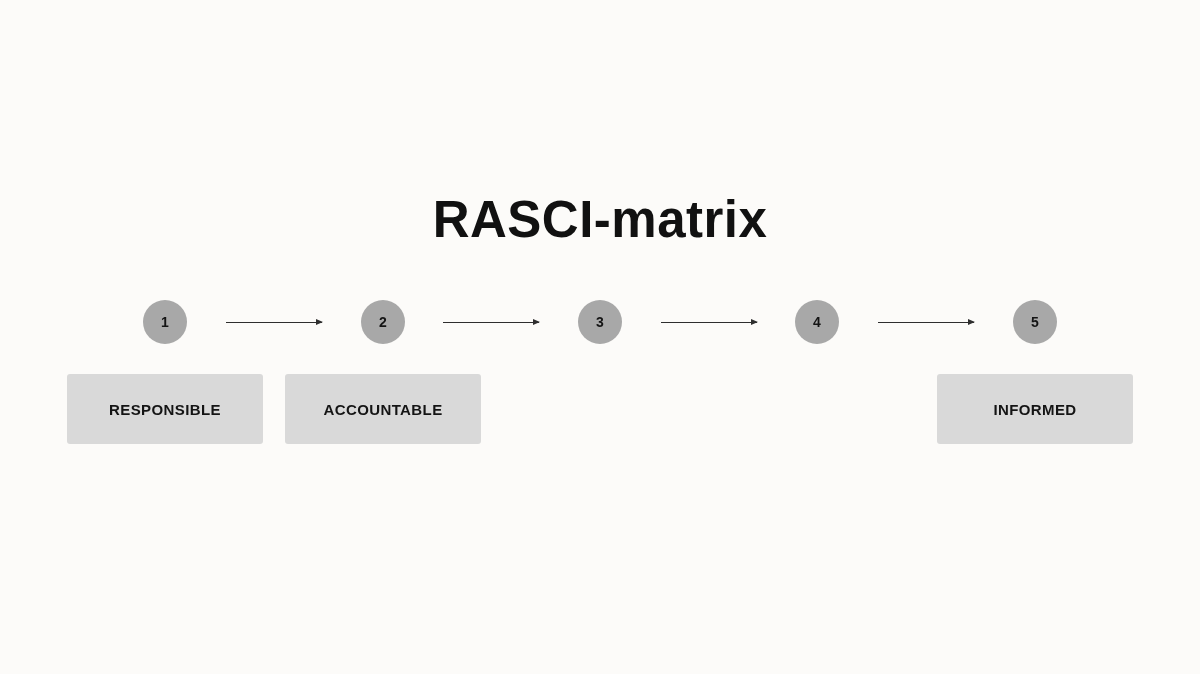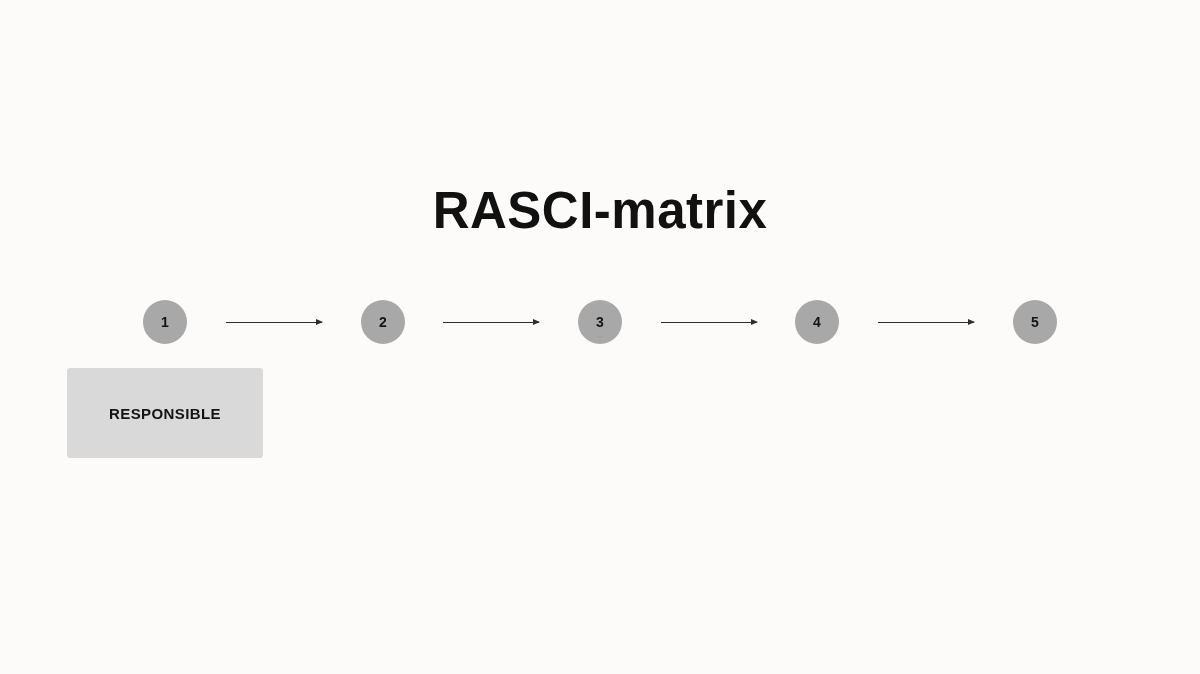--- a/index.html
+++ b/index.html
@@ -16,21 +16,21 @@
     width: 1200px;
     height: 674px;
     background: var(--background, #fcfbf9);
     overflow: hidden;
   }
   .title {
     position: absolute;
     top: 180px;
     left: 0;
     right: 0;
-    margin: 0;
+    margin: 9px;
     text-align: center;
     font-size: 51px;
     line-height: 62px;
     font-weight: 800;
     letter-spacing: 0.5px;
     color: var(--text, #111111);
   }
   .step {
     position: absolute;
     top: 300px;
@@ -45,23 +45,23 @@
     border-radius: 50%;
     background: var(--circle, #a8a8a8);
     display: flex;
     align-items: center;
     justify-content: center;
     font-size: 14px;
     font-weight: 700;
     color: #141414;
   }
   .box {
-    margin-top: 24px;
+    margin-top: 30px;
     width: 196px;
-    height: 90px;
+    height: 70px;
     border-radius: 3px;
     background: var(--box, #d9d9d9);
     display: flex;
     align-items: center;
     justify-content: center;
   }
   .box span {
     font-size: 15px;
     font-weight: 700;
     letter-spacing: 0.4px;
@@ -110,38 +110,44 @@
     </div>
     <div class="box">
       <span>RESPONSIBLE</span>
     </div>
   </div>
 
   <div class="step s1">
     <div class="circle">
       <span>2</span>
     </div>
+    <div class="box">
+      <span>ACCOUNTABLE</span>
+    </div>
   </div>
 
   <div class="step s2">
     <div class="circle">
       <span>3</span>
     </div>
   </div>
 
   <div class="step s3">
     <div class="circle">
       <span>4</span>
     </div>
   </div>
 
   <div class="step s4">
     <div class="circle">
       <span>5</span>
     </div>
+    <div class="box">
+      <span>INFORMED</span>
+    </div>
   </div>
 
   <div class="arrow a0"></div>
   <div class="arrow a1"></div>
   <div class="arrow a2"></div>
   <div class="arrow a3"></div>
 
 </div>
 
 </body></html>

